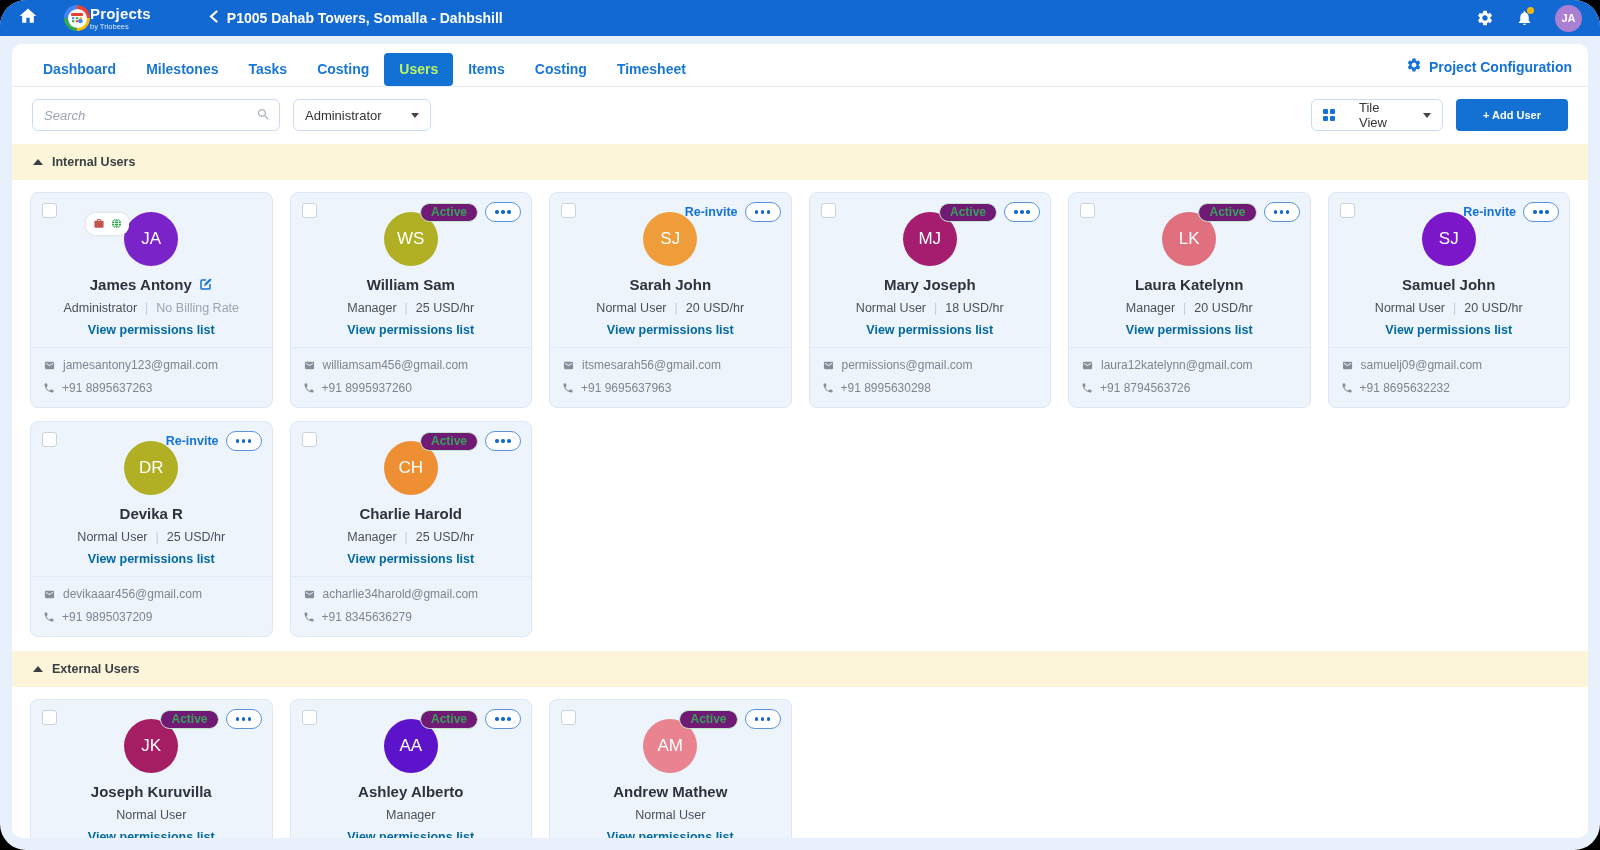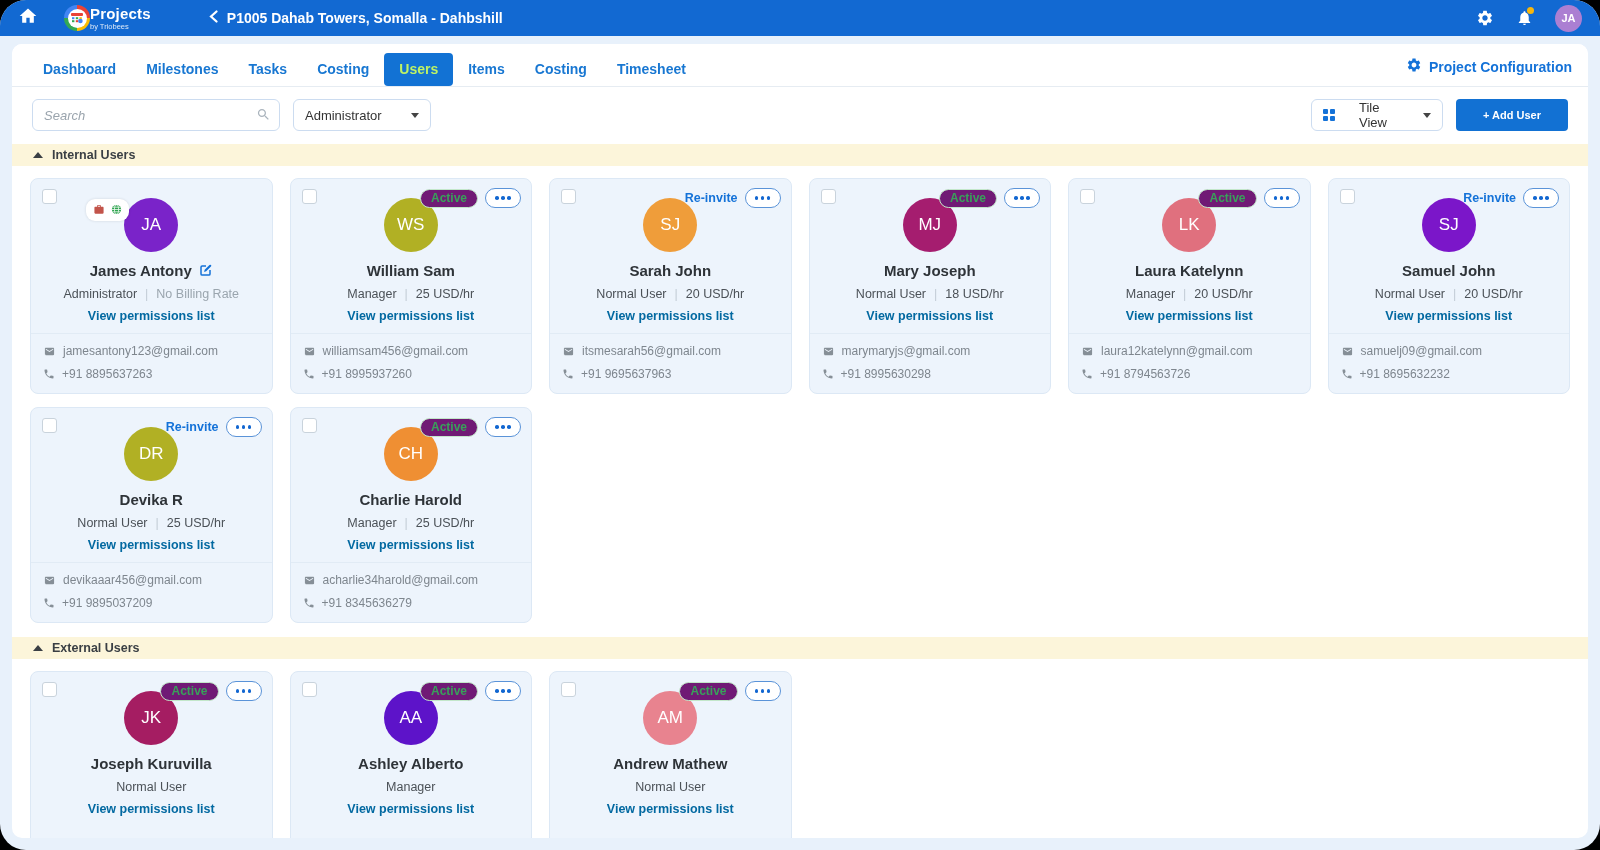--- a/index.html
+++ b/index.html
@@ -49,21 +49,21 @@
                        border-top: 5px solid #444; margin-left: auto; }
   .role-select { width: 138px; }
   .toolbar-spacer { flex: 1; }
   .view-select { width: 132px; gap: 24px; }
   .tile-icon { display: grid; grid-template-columns: 5px 5px; grid-template-rows: 5px 5px; gap: 2px; }
   .tile-icon span { background: #1472d8; border-radius: 1px; }
   .add-user-btn { width: 112px; height: 32px; background: #1271d3; color: #fff; border: none; border-radius: 4px;
                   font-size: 11px; font-weight: 700; cursor: pointer; font-family: "Liberation Sans", sans-serif; }
 
   
-  .band { height: 22px; display: flex; align-items: center; gap: 9px; padding: 0 21px;
+  .band { height: 36px; display: flex; align-items: center; gap: 9px; padding: 0 21px;
           background: #fcf5da; color: #3a3f44; font-size: 12.5px; font-weight: 700; }
   .tri-up { width: 0; height: 0; border-left: 5px solid transparent; border-right: 5px solid transparent;
             border-bottom: 6px solid #3a3f44; cursor: pointer; }
 
   
   .cards { display: grid; grid-template-columns: repeat(6, 1fr); gap: 13px 17px; padding: 12px 18px 14px; }
   .card { position: relative; min-height: 186px; background: #edf4fc; border: 1px solid #dce8f5; border-radius: 8px;
           padding: 10px 12px 12px; display: flex; flex-direction: column; }
   .card-checkbox { position: absolute; top: 10px; left: 11px; width: 15px; height: 15px;
                    border: 1.5px solid #c9d3dc; border-radius: 3px; background: #fff; cursor: pointer; }
@@ -359,21 +359,21 @@
       <span class="role-div">|</span>
       <span class="rate">18 USD/hr</span>
     </div>
     <div class="perm-link">View permissions list</div>
     <div class="card-sep"></div>
     <div class="contact">
       <div class="contact-row">
         <svg width="13" height="11" viewBox="0 0 24 24" fill="currentColor">
                   <path d="M20 4H4c-1.1 0-2 .9-2 2v12c0 1.1.9 2 2 2h16c1.1 0 2-.9 2-2V6c0-1.1-.9-2-2-2zm0 4-8 5-8-5V6l8 5 8-5v2z"></path>
                 </svg>
-        <span>marymaryjs@gmail.com</span>
+        <span>permissions@gmail.com</span>
       </div>
       <div class="contact-row">
         <svg width="12" height="12" viewBox="0 0 24 24" fill="currentColor">
                   <path d="M6.62 10.79c1.44 2.83 3.76 5.14 6.59 6.59l2.2-2.2c.27-.27.67-.36 1.02-.24 1.12.37 2.33.57 3.57.57.55 0 1 .45 1 1V20c0 .55-.45 1-1 1-9.39 0-17-7.61-17-17 0-.55.45-1 1-1h3.5c.55 0 1 .45 1 1 0 1.25.2 2.45.57 3.57.11.35.03.74-.25 1.02l-2.2 2.2z"></path>
                 </svg>
         <span>+91 8995630298</span>
       </div>
     </div>
   </div>
 

